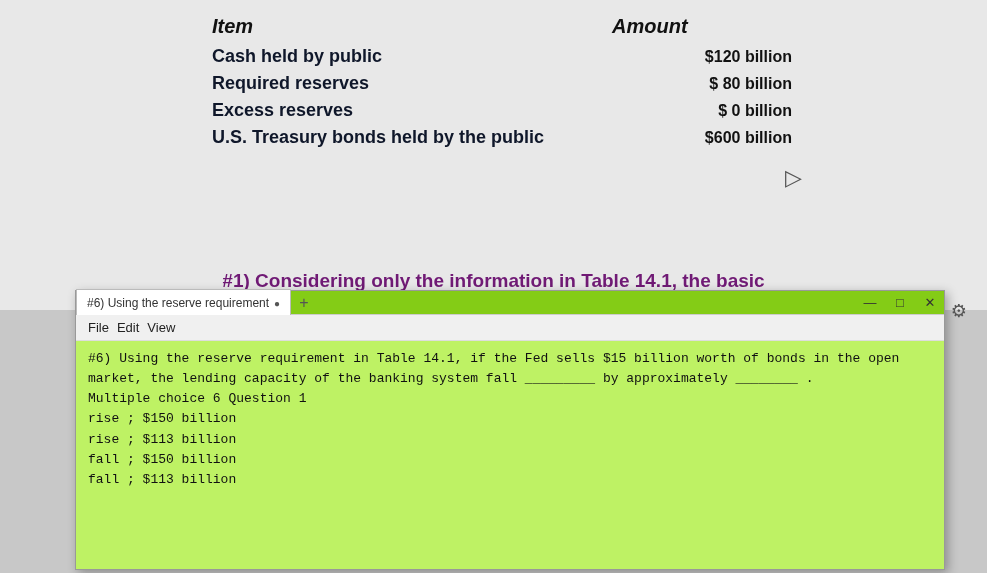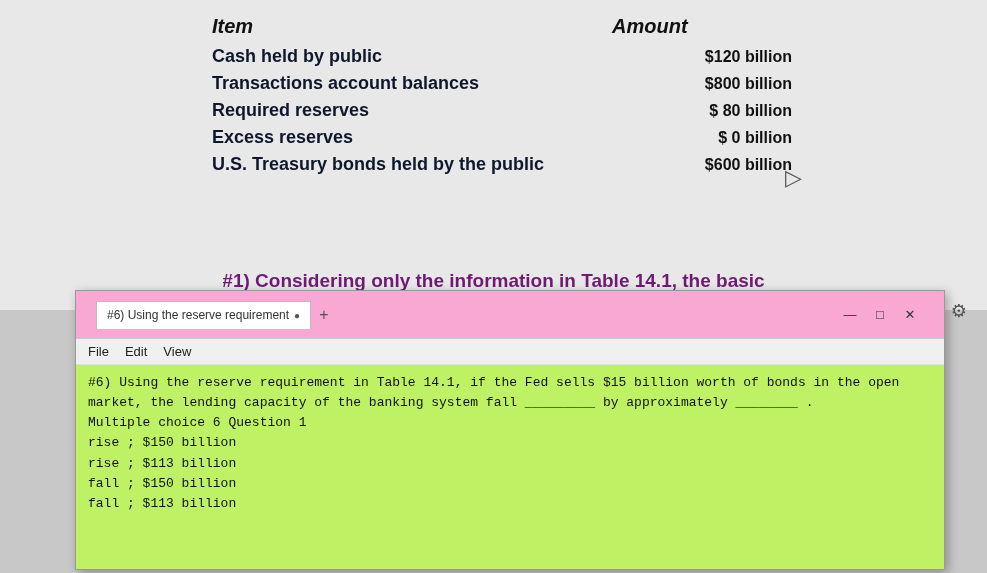--- a/index.html
+++ b/index.html
@@ -111,26 +111,26 @@
       width: 870px;
       height: 280px;
       background: #f0f0f0;
       border: 1px solid #999;
       box-shadow: 3px 3px 10px rgba(0,0,0,0.3);
       display: flex;
       flex-direction: column;
     }
 
     .notepad-titlebar {
-      height: 48px;
-      background: #f9a8d4;
+      height: 24px;
+      background: #84cc16;
       border-bottom: 1px solid #ccc;
       display: flex;
       align-items: center;
-      padding: 0 20px;
+      padding: 0 0;
       justify-content: space-between;
     }
 
     .notepad-tabs {
       display: flex;
       align-items: center;
       gap: 0;
     }
 
     .notepad-tab {
@@ -179,21 +179,21 @@
       border: none;
     }
 
     .notepad-menubar {
       height: 26px;
       background: #f0f0f0;
       border-bottom: 1px solid #ddd;
       display: flex;
       align-items: center;
       padding: 0 8px;
-      gap: 8px;
+      gap: 0;
     }
 
     .notepad-menu-item {
       font-size: 13px;
       color: #222;
       cursor: pointer;
       padding: 2px 4px;
     }
 
     .notepad-content {
@@ -220,24 +220,20 @@
 
 <div class="bg-table-area">
   <div class="data-table">
     <div class="header-row">
       <span class="col-item">Item</span>
       <span class="col-amount">Amount</span>
     </div>
     <div class="data-row">
       <span class="col-item">Cash held by public</span>
       <span class="col-amount">$120 billion</span>
-    </div>
-    <div class="data-row">
-      <span class="col-item">Transactions account balances</span>
-      <span class="col-amount">$800 billion</span>
     </div>
     <div class="data-row">
       <span class="col-item">Required reserves</span>
       <span class="col-amount">$  80 billion</span>
     </div>
     <div class="data-row">
       <span class="col-item">Excess reserves</span>
       <span class="col-amount">$    0 billion</span>
     </div>
     <div class="data-row">

